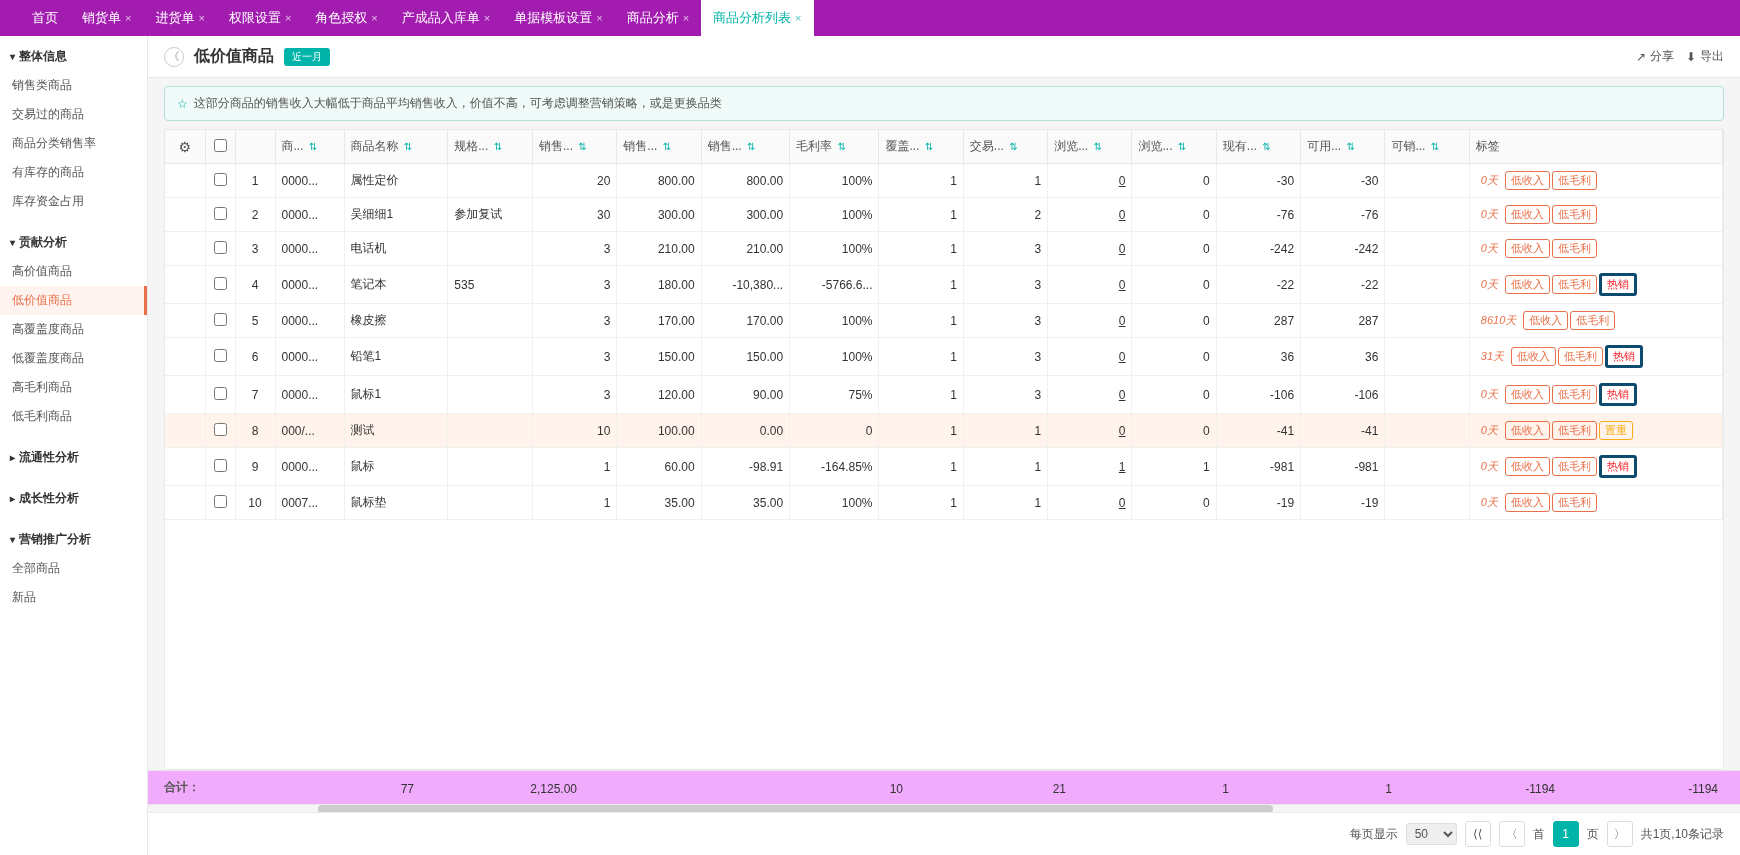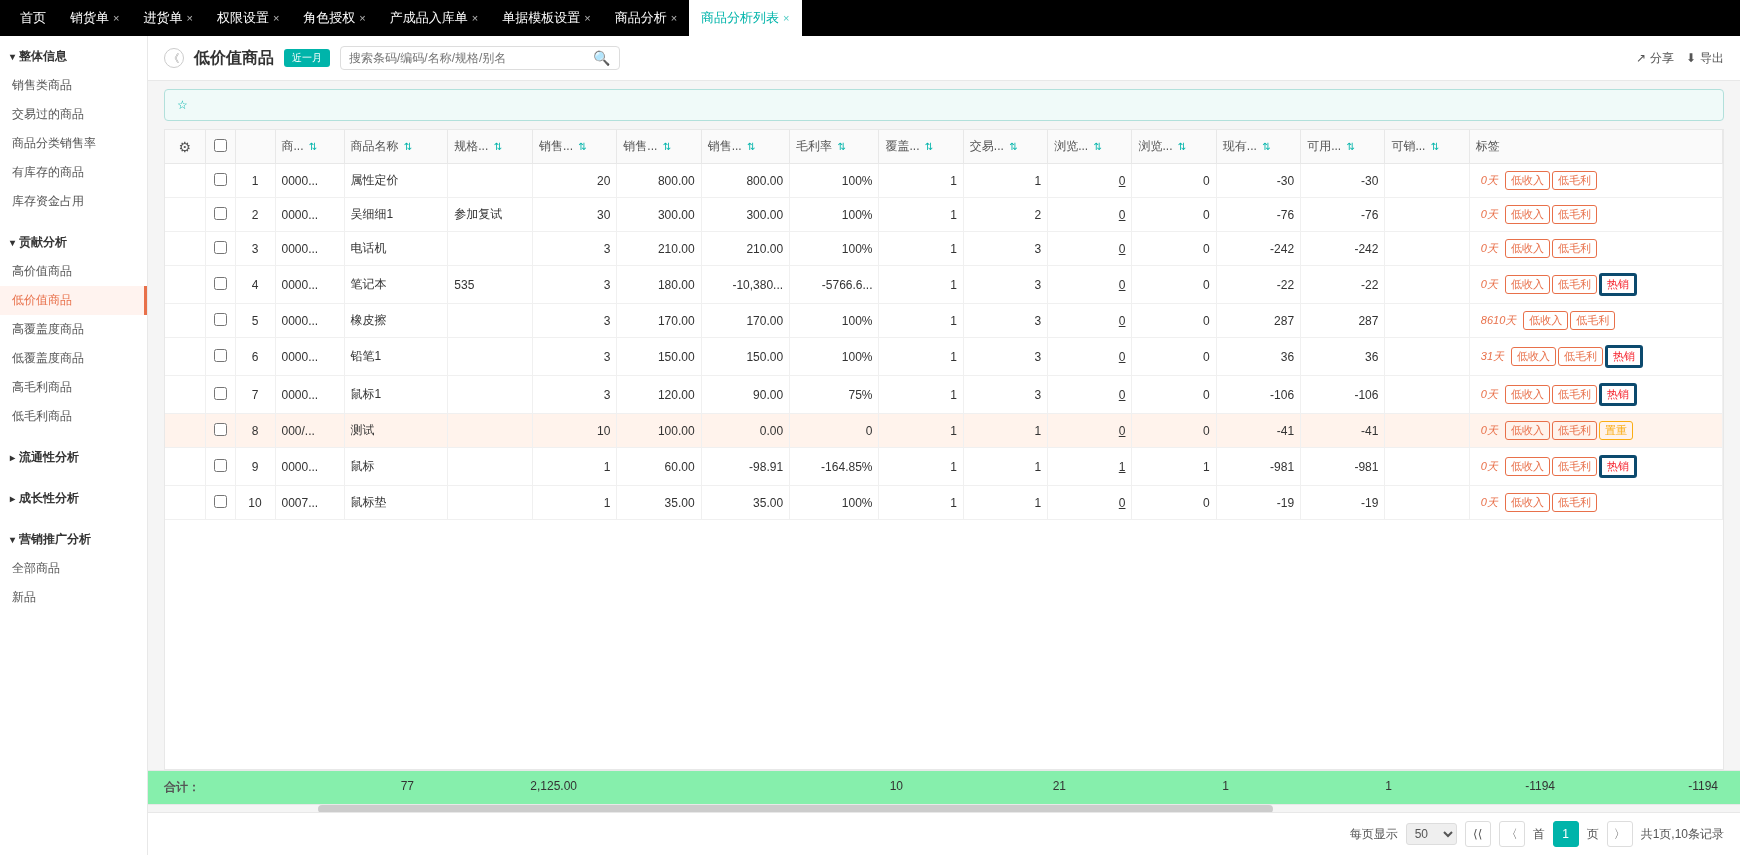--- a/index.html
+++ b/index.html
@@ -1,24 +1,24 @@
 <!DOCTYPE html>
 <html><head>
   <meta charset="utf-8">
   <style>
     * { box-sizing: border-box; margin: 0; padding: 0; font-family: 'Microsoft YaHei', Arial, sans-serif; font-size: 12px; }
     body { background: #f5f5f5; display: flex; flex-direction: column; height: 855px; overflow: hidden; }
 
     
     .top-nav {
-      background: #000000;
+      background: #a21caf;
       display: flex;
       align-items: center;
       height: 36px;
-      padding: 0 8px;
+      padding: 0 20px;
       flex-shrink: 0;
     }
     .top-nav .nav-item {
       color: #fff;
       padding: 0 12px;
       height: 36px;
       display: flex;
       align-items: center;
       cursor: pointer;
       white-space: nowrap;
@@ -203,25 +203,25 @@
     .tag-orange { color: #e8704a; border: 1px solid #e8704a; }
     .tag-red { color: #f5222d; border: 3px solid #0c4a6e; }
     .tag-gold { color: #faad14; border: 1px solid #faad14; }
     .text-orange { color: #e8704a; font-style: italic; }
     .underline { text-decoration: underline; cursor: pointer; }
     .num-col { text-align: right; }
     .center-col { text-align: center; }
 
     
     .footer-summary {
-      background: #86efac;
+      background: #f0abfc;
       border-top: 1px solid #e8e8e8;
       padding: 8px 16px;
       display: flex;
-      align-items: flex-start;
+      align-items: flex-end;
       flex-shrink: 0;
     }
     .footer-summary .label { color: #555; margin-right: 20px; font-weight: bold; }
     .footer-values {
       display: flex;
       flex: 1;
     }
     .footer-cell {
       flex: 1;
       text-align: right;
@@ -342,38 +342,35 @@
       <div class="sidebar-item">新品</div>
     </div>
   </div>
 
   <div class="content">
 
     <div class="page-header">
       <div class="collapse-btn">《</div>
       <span class="page-title">低价值商品</span>
       <span class="badge-btn">近一月</span>
-      <div class="search-box">
-        <input type="text" placeholder="搜索条码/编码/名称/规格/别名" style="">
-        <span class="search-icon">🔍</span>
-      </div>
       <div class="header-actions">
         <div class="action-btn">
           <span>↗</span>
           <span>分享</span>
         </div>
         <div class="action-btn">
           <span>⬇</span>
           <span>导出</span>
         </div>
       </div>
     </div>
 
     <div class="info-banner">
       <span class="info-icon">☆</span>
+      <span>这部分商品的销售收入大幅低于商品平均销售收入，价值不高，可考虑调整营销策略，或是更换品类</span>
     </div>
 
     <div class="table-container">
       <table>
         <thead>
           <tr>
             <th style="width:40px; text-align:center;"><span class="gear-icon">⚙</span></th>
             <th class="checkbox-cell"><input type="checkbox" style=""></th>
             <th style="width:40px;"></th>
             <th>商... <span class="sort-icon">⇅</span></th>

